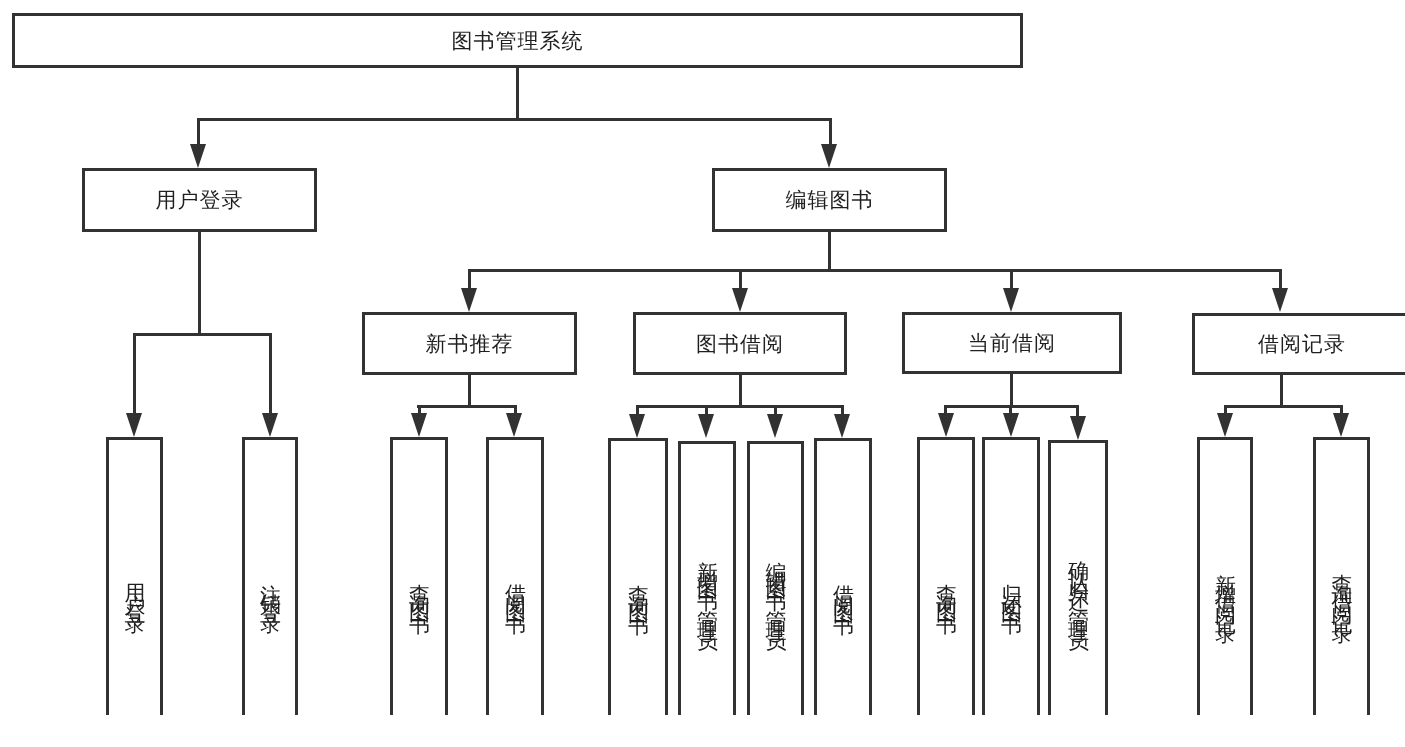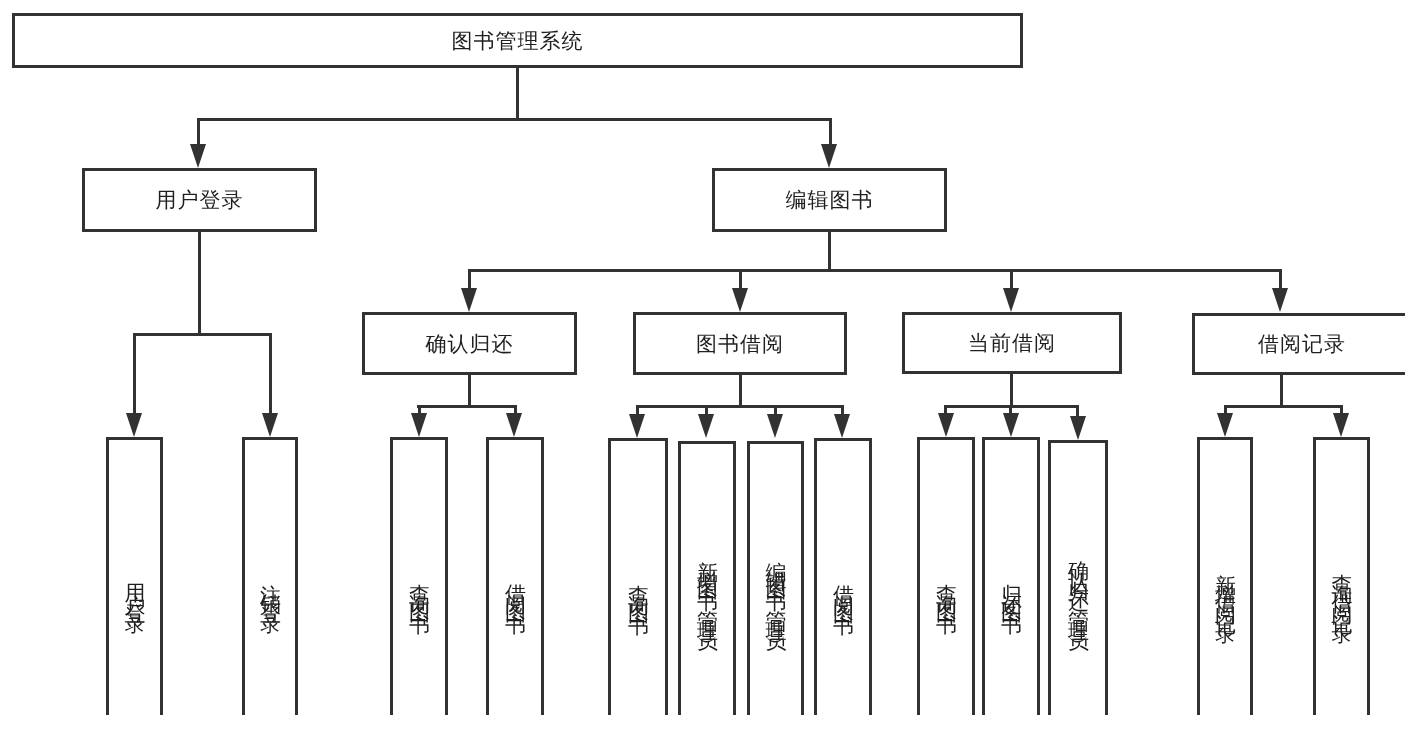--- a/index.html
+++ b/index.html
@@ -77,21 +77,21 @@
   <div class="hline" style="left:468px;top:269px;width:814px"></div>
   <div class="vline" style="left:468px;top:269px;height:21px"></div>
   <div class="vline" style="left:739px;top:269px;height:21px"></div>
   <div class="vline" style="left:1010px;top:269px;height:21px"></div>
   <div class="vline" style="left:1279px;top:269px;height:21px"></div>
   <div class="arrow" style="left:461px;top:288px"></div>
   <div class="arrow" style="left:732px;top:288px"></div>
   <div class="arrow" style="left:1003px;top:288px"></div>
   <div class="arrow" style="left:1272px;top:288px"></div>
 
-  <div class="node" style="left:362px;top:312px;width:215px;height:63px">确认归还</div>
+  <div class="node" style="left:362px;top:312px;width:215px;height:63px">新书推荐</div>
   <div class="node" style="left:902px;top:312px;width:220px;height:62px">当前借阅</div>
   <div class="node" style="left:633px;top:312px;width:214px;height:63px">图书借阅</div>
   <div class="node" style="left:1192px;top:313px;width:220px;height:62px">借阅记录</div>
 
   <div class="vline" style="left:468px;top:375px;height:32px"></div>
   <div class="hline" style="left:417px;top:405px;width:100px"></div>
   <div class="vline" style="left:418px;top:405px;height:10px"></div>
   <div class="vline" style="left:514px;top:405px;height:10px"></div>
   <div class="arrow" style="left:411px;top:413px"></div>
   <div class="arrow" style="left:506px;top:413px"></div>

